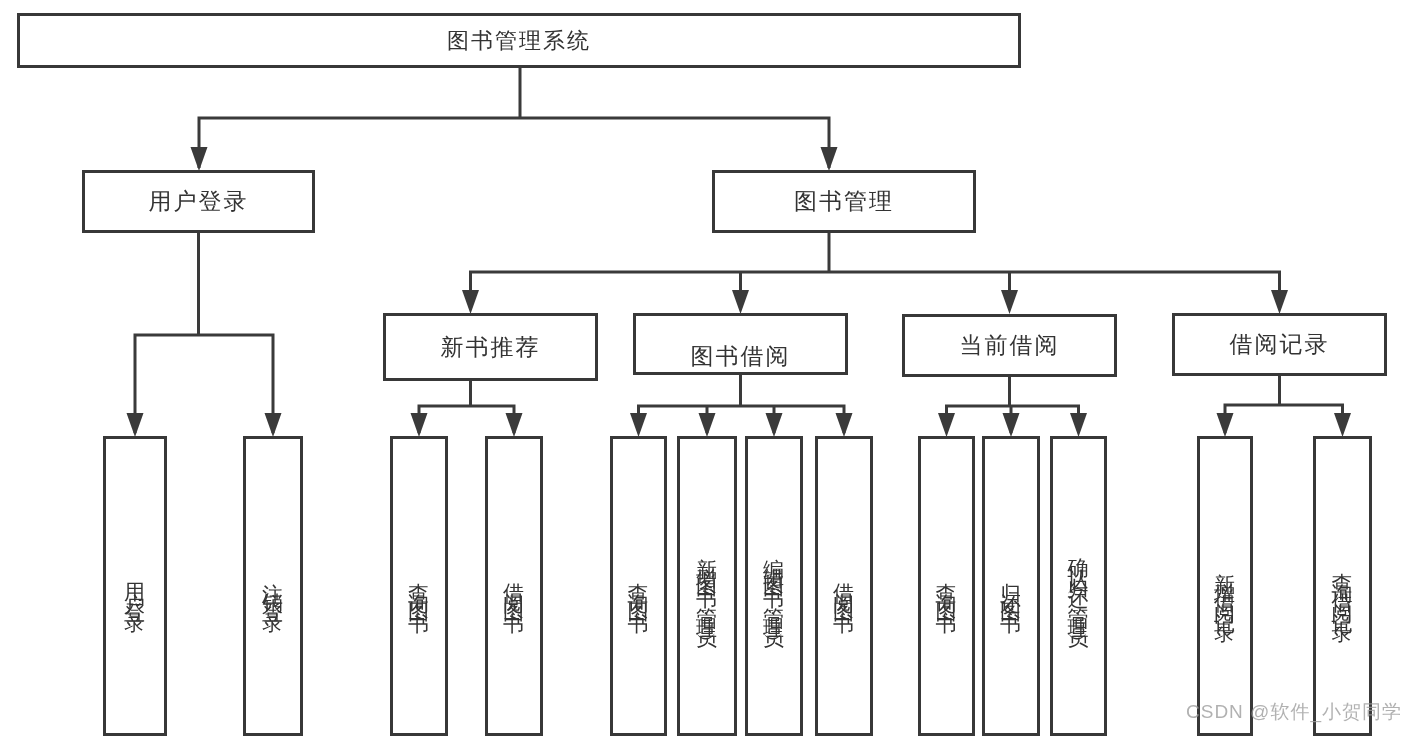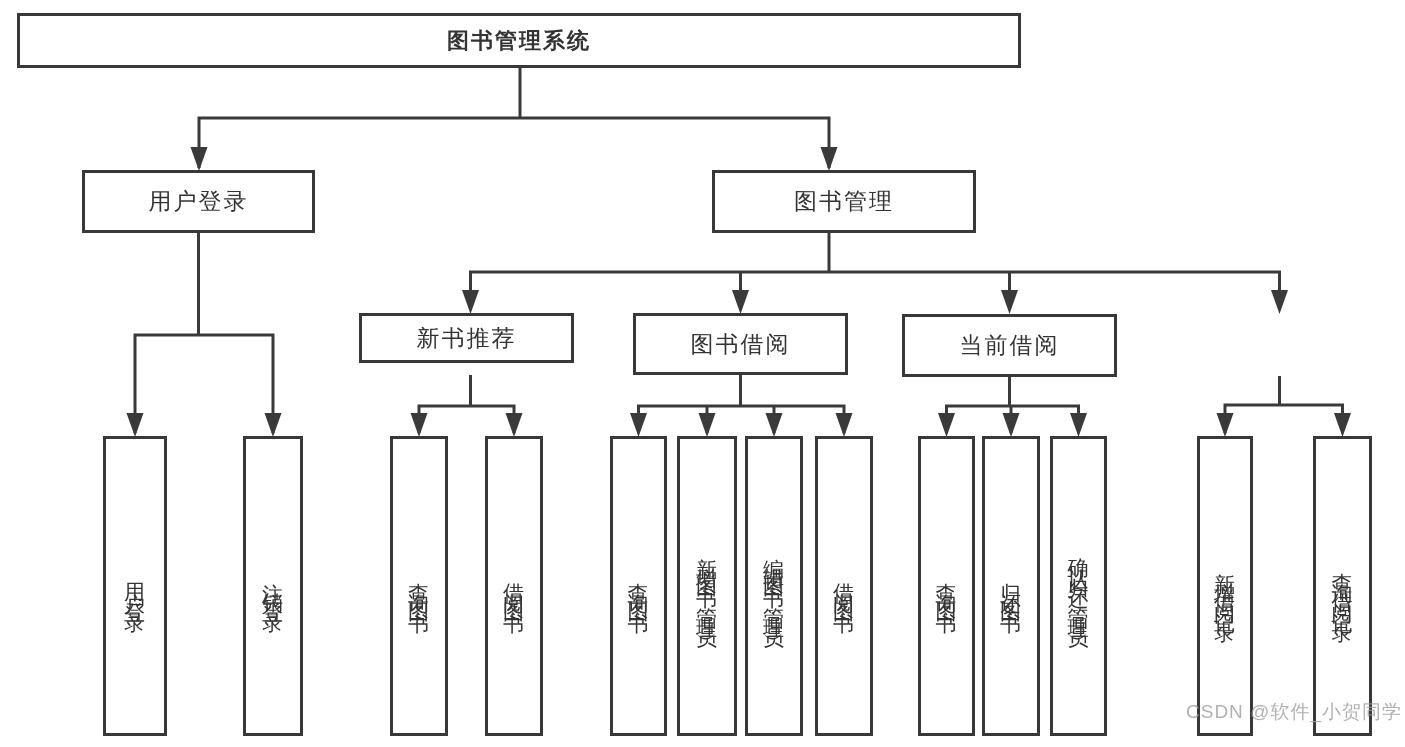--- a/index.html
+++ b/index.html
@@ -22,34 +22,34 @@
     box-sizing: border-box;
     background: #ffffff;
     border: 3px solid #383838;
     display: flex;
     align-items: center;
     justify-content: center;
     z-index: 2;
     letter-spacing: 2px;
   }
   .h-node { font-size: 23px; }
-  .root-node { font-size: 22px; font-weight: bold; }
+  .root-node { font-size: 22px; }
   .leaf {
     writing-mode: vertical-rl;
     text-orientation: mixed;
     font-size: 21px;
     letter-spacing: 10px;
     line-height: 1;
   }
   
   .n-root    { left: 17px;  top: 13px;  width: 1004px; height: 55px; }
   .n-login   { left: 82px;  top: 170px; width: 233px;  height: 63px; }
   .n-mgmt    { left: 712px; top: 170px; width: 264px;  height: 63px; }
-  .n-rec     { left: 359px; top: 313px; width: 215px;  height: 50px; }
-  .n-borrow  { left: 633px; top: 313px; width: 215px;  height: 62px; }
+  .n-rec     { left: 383px; top: 313px; width: 215px;  height: 68px; }
+  .n-borrow  { left: 633px; top: 313px; width: 215px;  height: 62px; align-items: flex-end; }
   .n-cur     { left: 902px; top: 314px; width: 215px;  height: 63px; }
   .n-hist    { left: 1172px;top: 313px; width: 215px;  height: 63px; }
   .l1  { left: 103px;  top: 436px; width: 64px; height: 300px; }
   .l2  { left: 243px;  top: 436px; width: 60px; height: 300px; }
   .l3  { left: 390px;  top: 436px; width: 58px; height: 300px; }
   .l4  { left: 485px;  top: 436px; width: 58px; height: 300px; }
   .l5  { left: 610px;  top: 436px; width: 57px; height: 300px; }
   .l6  { left: 677px;  top: 436px; width: 60px; height: 300px; }
   .l7  { left: 745px;  top: 436px; width: 58px; height: 300px; }
   .l8  { left: 815px;  top: 436px; width: 58px; height: 300px; }
@@ -128,20 +128,23 @@
 
   <div class="node h-node n-rec">
     <span>新书推荐</span>
   </div>
   <div class="node h-node n-borrow">
     <span>图书借阅</span>
   </div>
   <div class="node h-node n-cur">
     <span>当前借阅</span>
   </div>
+  <div class="node h-node n-hist">
+    <span>借阅记录</span>
+  </div>
 
   <div class="node leaf l1">
     <span>用户登录</span>
   </div>
   <div class="node leaf l2">
     <span>注销登录</span>
   </div>
 
   <div class="node leaf l3">
     <span>查询图书</span>

